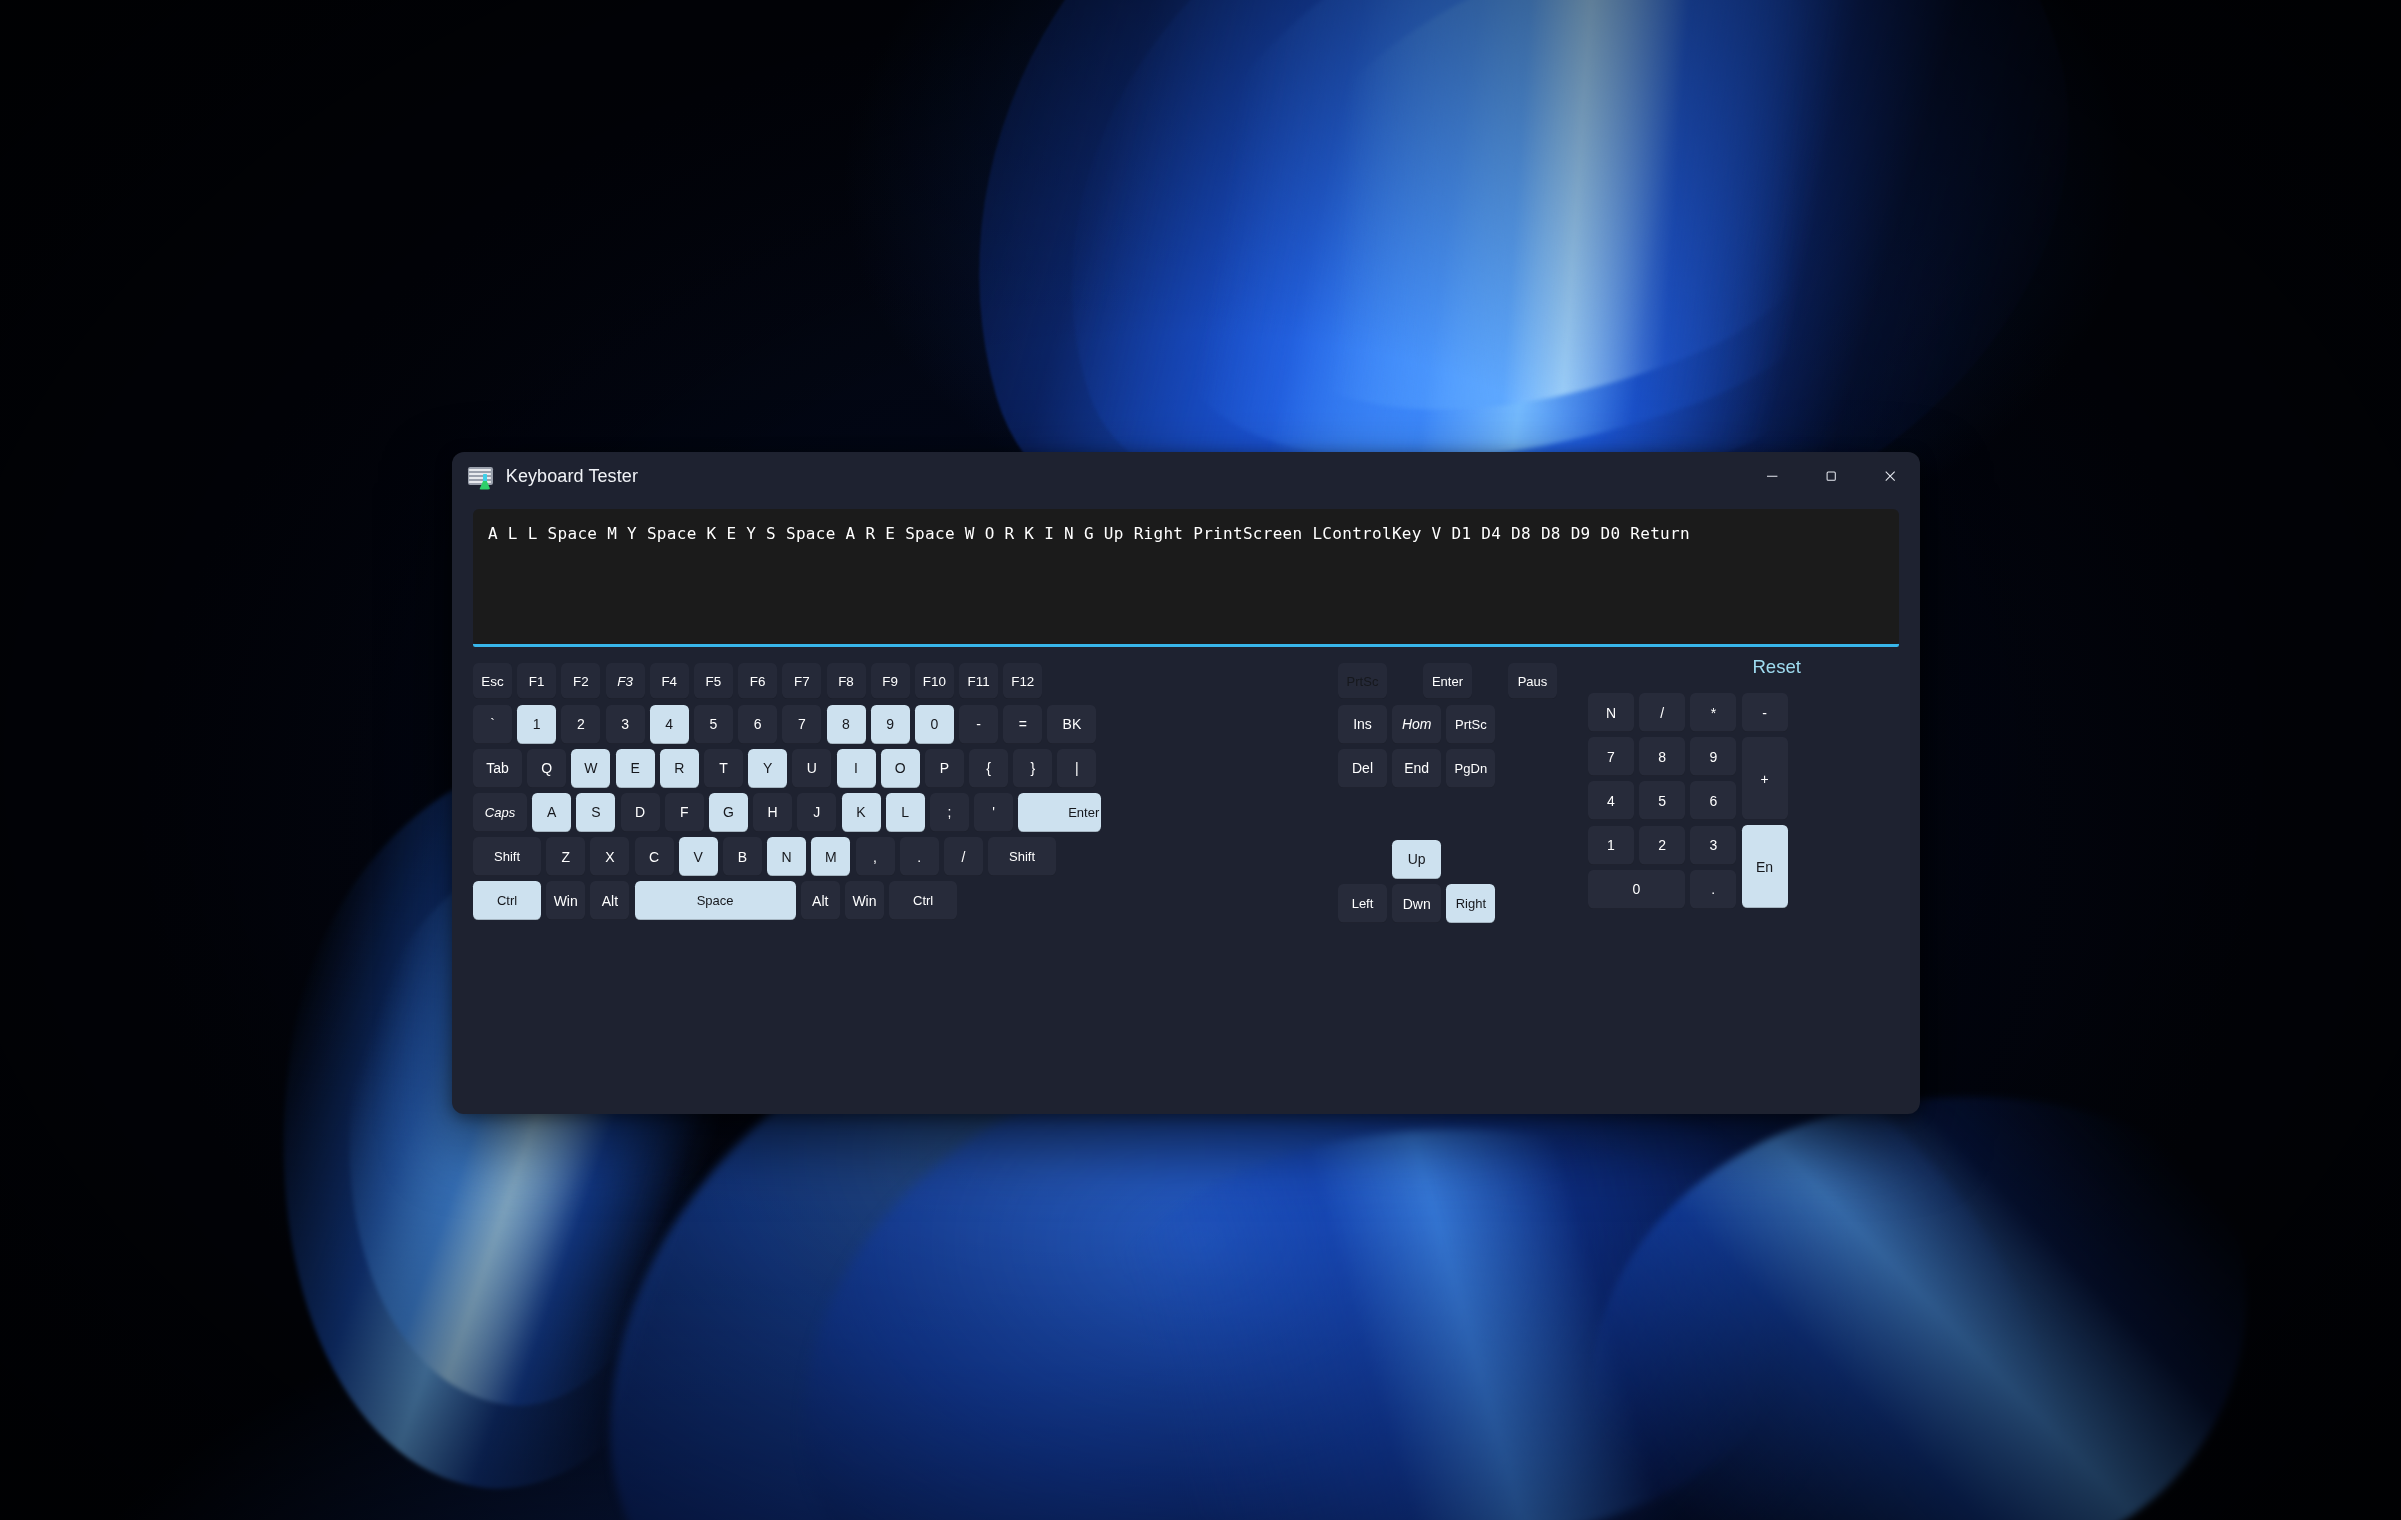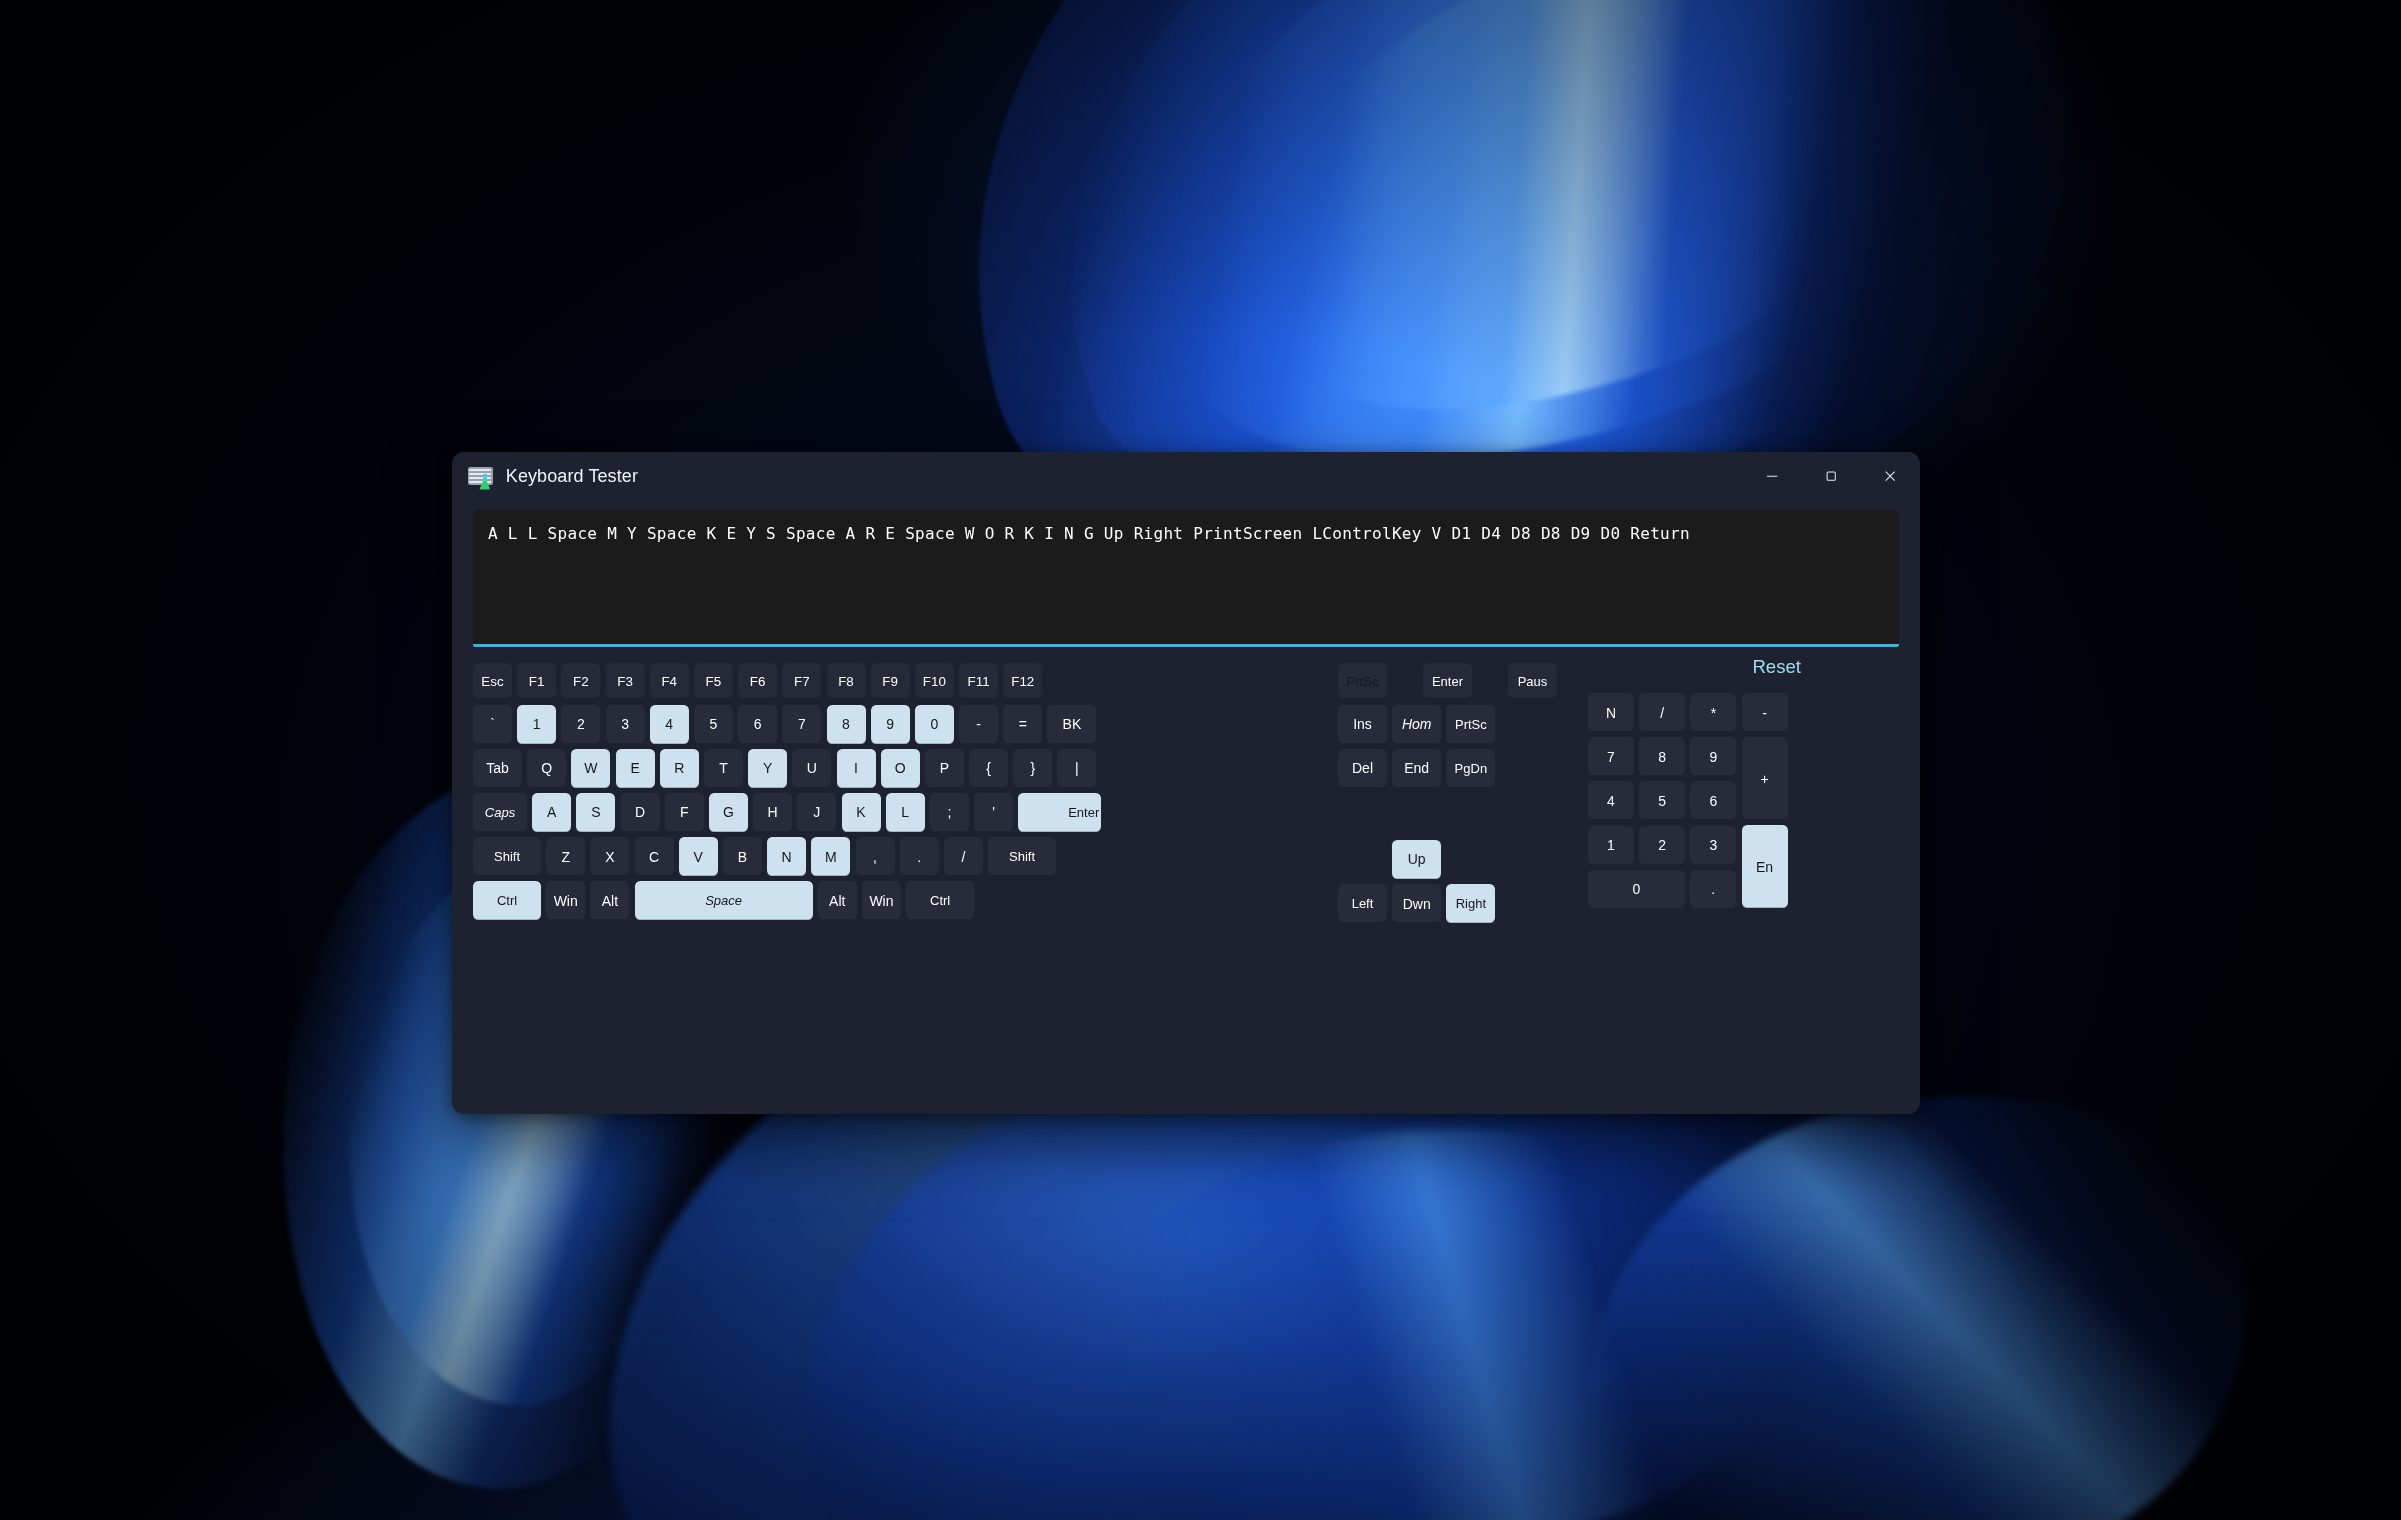--- a/index.html
+++ b/index.html
@@ -380,21 +380,21 @@
       <div id="output-underline"></div>
     </div>
 
     <div id="keyboard-area">
 
       <div class="kb-section" id="main-block">
           <div class="kb-row">
             <div class="key f-row" style="width: 39px;">Esc</div>
             <div class="key f-row" style="width: 39px;">F1</div>
             <div class="key f-row" style="width: 39px;">F2</div>
-            <div class="key f-row" style="width: 39px;">F3</div>
+            <div class="key f-row" style="width: 39px; font-style: italic;">F3</div>
             <div class="key f-row" style="width: 39px;">F4</div>
             <div class="key f-row" style="width: 39px;">F5</div>
             <div class="key f-row" style="width: 39px;">F6</div>
             <div class="key f-row" style="width: 39px;">F7</div>
             <div class="key f-row" style="width: 39px;">F8</div>
             <div class="key f-row" style="width: 39px;">F9</div>
             <div class="key f-row" style="width: 39px;">F10</div>
             <div class="key f-row" style="width: 39px;">F11</div>
             <div class="key f-row" style="width: 39px;">F12</div>
           </div>
@@ -456,21 +456,21 @@
             <div class="key lit" style="width: 39px;">M</div>
             <div class="key" style="width: 39px;">,</div>
             <div class="key" style="width: 39px;">.</div>
             <div class="key" style="width: 39px;">/</div>
             <div class="key small-label" style="width: 68px;">Shift</div>
           </div>
           <div class="kb-row">
             <div class="key lit small-label" style="width: 68px;">Ctrl</div>
             <div class="key" style="width: 39px;">Win</div>
             <div class="key" style="width: 39px;">Alt</div>
-            <div class="key lit small-label" style="width: 178px; font-style: italic;">Space</div>
+            <div class="key lit small-label" style="width: 161px;">Space</div>
             <div class="key" style="width: 39px;">Alt</div>
             <div class="key" style="width: 39px;">Win</div>
             <div class="key small-label" style="width: 68px;">Ctrl</div>
           </div>
         </div>
 
       <div class="kb-section" id="nav-block">
           <div class="kb-row" style="margin-bottom: 5.2px; gap: 36px;">
             <div class="key lit f-row small-label" style="width: 49px;">PrtSc</div>
             <div class="key f-row small-label" style="width: 49px;">Enter</div>

